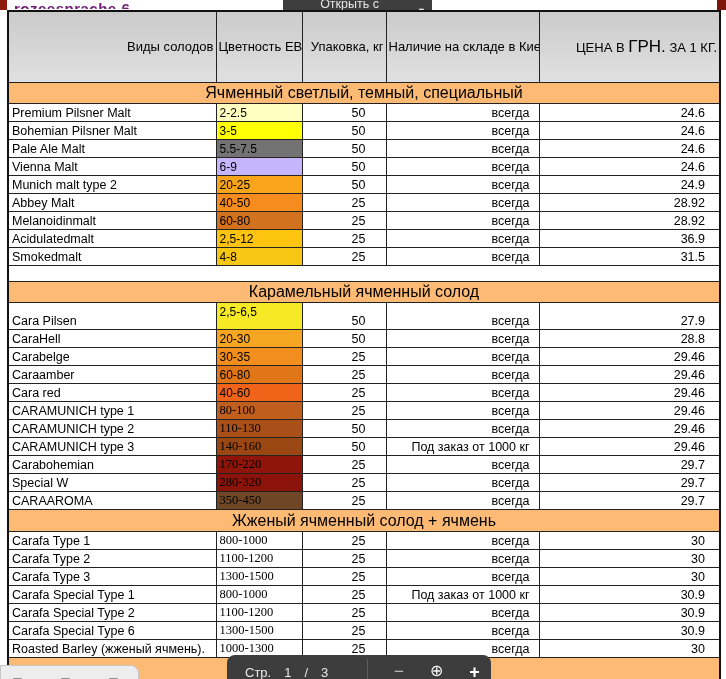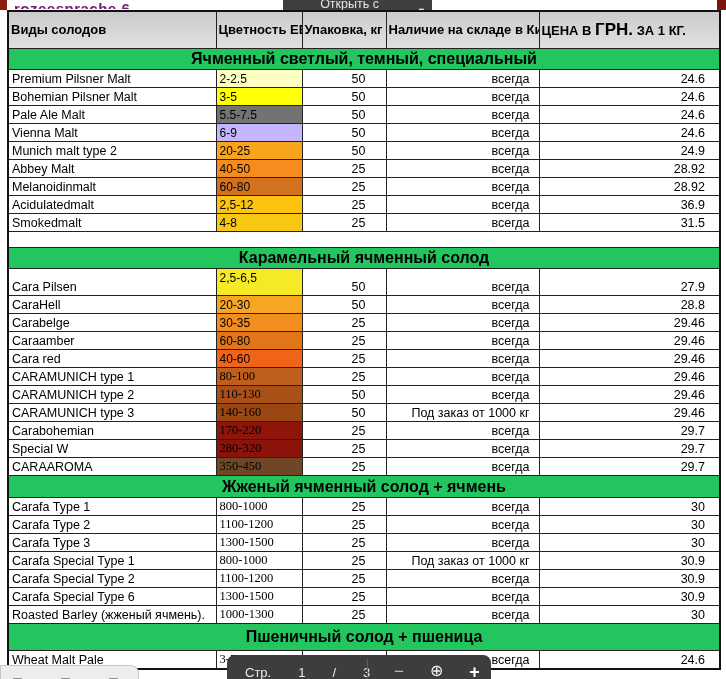--- a/index.html
+++ b/index.html
@@ -24,48 +24,48 @@
   .open-with-btn .caret{font-size:9px;color:#efefef;}
   
   table.doc{
     position:absolute;left:7px;top:10px;width:712px;
     border-collapse:collapse;table-layout:fixed;
     border:2px solid #111;
     font-family:"Liberation Sans",sans-serif;color:#000;
   }
   table.doc th,table.doc td{border:1px solid #222;overflow:hidden;white-space:nowrap;}
   thead th{
-    height:36px;font-size:13px;font-weight:bold;text-align:left;
+    height:36px;font-size:13px;font-weight:normal;text-align:right;
     background:linear-gradient(180deg,#cbcbcb,#e0e0e0);
-    white-space:normal;line-height:1.25;padding:0 2px;
+    white-space:normal;line-height:1.25;padding:17px 2px;
   }
   thead th .big{font-size:17px;}
   tr.section-row td{
-    height:20px;font-size:16px;font-weight:bold;text-align:center;
-    background:#22c55e;vertical-align:middle;
+    height:20px;font-size:16px;font-weight:normal;text-align:center;
+    background:#fdba74;vertical-align:middle;
   }
   tr.section-row.s3 td{height:21px;}
   tr.section-row.s4 td{height:26px;}
   tbody td{height:17px;font-size:12.5px;vertical-align:middle;padding:0 3px;}
   td.name{text-align:left;padding-left:3px;}
   td.ebc{text-align:left;font-size:12px;}
   td.ebc.serif{font-family:"Liberation Serif",serif;font-size:12.5px;}
   td.pack{text-align:right;padding-right:20px;}
   td.avail{text-align:right;padding-right:9px;}
   td.price{text-align:right;padding-right:14px;}
   tr.tall td{height:23px;vertical-align:bottom;padding-bottom:1px;}
   tr.tall td.ebc{vertical-align:top;padding-top:2px;}
   tr.spacer td{height:15px;background:#fff;}
   
   .pager{
     position:absolute;left:227px;top:655px;width:264px;height:34px;
     background:#3d3d3d;border-radius:8px 8px 0 0;
     display:flex;align-items:flex-start;color:#e8e8e8;
   }
-  .pager .seg-left{display:flex;align-items:flex-end;gap:27px;padding:10px 0 0 18px;width:122px;font-size:13px;}
+  .pager .seg-left{display:flex;align-items:flex-end;gap:13px;padding:10px 0 0 18px;width:122px;font-size:13px;}
   .pager .divider{width:1px;align-self:stretch;background:#5d5d5d;margin-top:4px;}
   .pager .seg-right{display:flex;align-items:flex-start;gap:26px;padding:8px 0 0 26px;}
   .pager .zoom-out{color:#bdbdbd;font-size:17px;line-height:1;}
   .pager .zoom-fit{color:#f2f2f2;font-size:16px;line-height:1;}
   .pager .zoom-in{color:#ffffff;font-size:18px;font-weight:bold;line-height:1;}
   .pager [data-interactable="true"]{cursor:pointer;background:transparent;border:none;font-family:"Liberation Sans",sans-serif;padding:0;}
   .bl-pill{
     position:absolute;left:0;top:665px;width:137px;height:22px;
     background:#ededed;border:1px solid #c6c6c6;border-radius:0 8px 0 0;
   }

